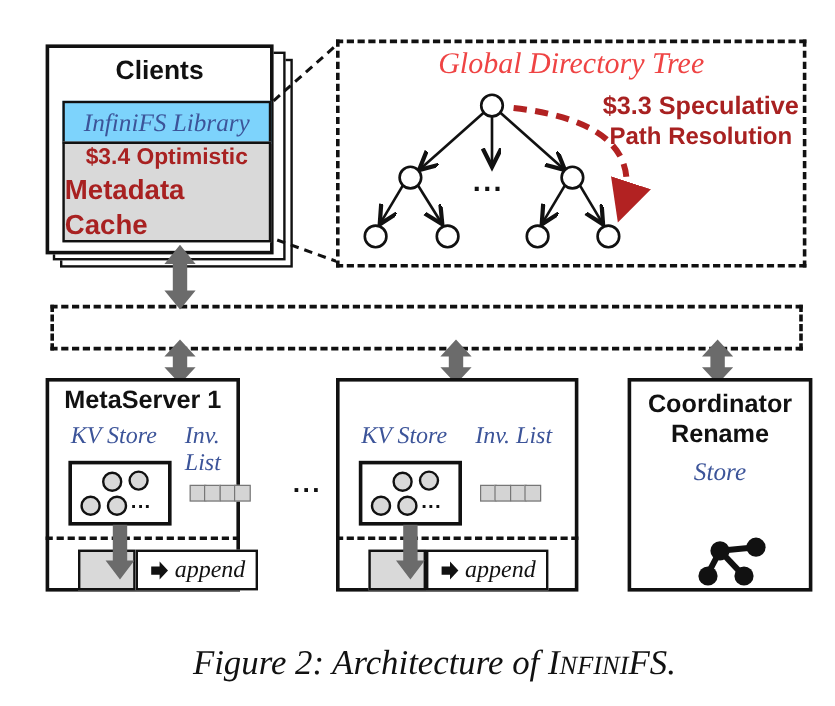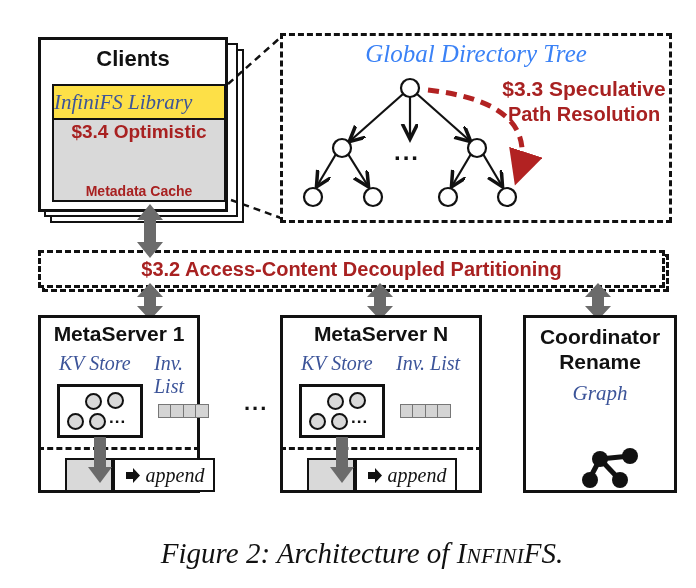--- a/index.html
+++ b/index.html
@@ -23,36 +23,36 @@
 </style>
 </head>
 <body>
 
 <div id="canvas">
 
   <div class="stackback" style="left:50px;top:49px;width:194px;height:174px;"></div>
   <div class="stackback" style="left:44px;top:43px;width:194px;height:174px;"></div>
   <div class="box" style="left:38px;top:37px;width:190px;height:175px;">
     <div class="abs boldtitle center" style="left:0;right:0;top:6px;font-size:22px;">Clients</div>
-    <div class="abs" style="left:11px;right:-1px;top:44px;height:36px;background:#fde047;border:2.5px solid #111;box-sizing:border-box;display:flex;align-items:center;justify-content:flex-start;">
+    <div class="abs" style="left:11px;right:-1px;top:44px;height:36px;background:#7dd3fc;border:2.5px solid #111;box-sizing:border-box;display:flex;align-items:center;justify-content:center;">
       <span class="blue-italic" style="font-size:21px;">InfiniFS Library</span>
     </div>
     <div class="abs" style="left:11px;right:-1px;top:78px;height:84px;background:#D9D9D9;border:2.5px solid #111;box-sizing:border-box;display:flex;flex-direction:column;align-items:center;justify-content:space-between;line-height:1.25;">
       <span class="red-bold" style="font-size:19px;">$3.4 Optimistic</span>
-      <span class="red-bold" style="font-size:14px;">Metadata Cache</span>
+      <span class="red-bold" style="font-size:23px;">Metadata Cache</span>
     </div>
   </div>
 
   <svg class="abs" style="left:0;top:0;" width="696" height="588">
     <line x1="228" y1="84" x2="281" y2="37" stroke="#111" stroke-width="2.5" stroke-dasharray="7 5"></line>
     <line x1="231" y1="200" x2="281" y2="218" stroke="#111" stroke-width="2.5" stroke-dasharray="7 5"></line>
   </svg>
 
   <div class="dashedbox" style="left:280px;top:33px;width:392px;height:190px;">
-    <div class="abs center" style="left:0;right:0;top:4px;font-family:'Liberation Serif',serif;font-style:italic;font-size:25px;color:#3b82f6;">Global Directory Tree</div>
+    <div class="abs center" style="left:0;right:0;top:4px;font-family:'Liberation Serif',serif;font-style:italic;font-size:25px;color:#ef4444;">Global Directory Tree</div>
   </div>
 
   <svg class="abs" style="left:280px;top:33px;" width="392" height="190" viewBox="0 0 392 190">
     <defs>
       <marker id="treeArrow" markerWidth="10" markerHeight="10" refX="6.5" refY="3.5" orient="auto">
         <path d="M0,0 L7,3.5 L0,7" fill="none" stroke="#111" stroke-width="1.6"></path>
       </marker>
       <marker id="redArrow" markerWidth="9" markerHeight="9" refX="5" refY="3.5" orient="auto">
         <path d="M0,0 L7,3.5 L0,7 Z" fill="#B22222"></path>
       </marker>
@@ -76,23 +76,20 @@
     <circle cx="168" cy="164" r="9" fill="#fff" stroke="#111" stroke-width="2.2"></circle>
     <circle cx="227" cy="164" r="9" fill="#fff" stroke="#111" stroke-width="2.2"></circle>
   </svg>
   <div class="abs" style="left:394px;top:138px;font-weight:700;font-size:24px;letter-spacing:2px;">...</div>
   <div class="abs center" style="left:498px;top:76px;width:172px;line-height:1.25;">
     <span class="red-bold" style="font-size:21px;display:block;">$3.3 Speculative</span>
     <span class="red-bold" style="font-size:20px;display:block;">Path Resolution</span>
   </div>
 
   <div class="dashedbox" style="left:42px;top:254px;width:627px;height:38px;"></div>
-  <div class="dashedbox" style="left:38px;top:250px;width:627px;height:38px;display:flex;align-items:center;justify-content:center;">
-    <span class="red-bold" style="font-size:20px;">$3.2 Access-Content Decoupled Partitioning</span>
-  </div>
 
   <svg class="abs" style="left:0;top:0;pointer-events:none;" width="696" height="588">
     <polygon points="150,204 163,220 156,220 156,242 163,242 150,258 137,242 144,242 144,220 137,220" fill="#6B6B6B"></polygon>
     <polygon points="150,283 163,297 156,297 156,306 163,306 150,320 137,306 144,306 144,297 137,297" fill="#6B6B6B"></polygon>
     <polygon points="380,283 393,297 386,297 386,306 393,306 380,320 367,306 374,306 374,297 367,297" fill="#6B6B6B"></polygon>
     <polygon points="598,283 611,297 604,297 604,306 611,306 598,320 585,306 592,306 592,297 585,297" fill="#6B6B6B"></polygon>
   </svg>
 
   <div class="box" style="left:38px;top:315px;width:162px;height:178px;">
     <div class="abs boldtitle center" style="left:0;right:0;top:4px;">MetaServer 1</div>
@@ -120,21 +117,20 @@
       <span style="font-family:'Liberation Serif',serif;font-style:italic;font-size:20px;">append</span>
     </div>
     <svg class="abs" style="left:40px;top:119px;" width="40" height="50" viewBox="0 0 40 50">
       <polygon points="13,0 25,0 25,30 31,30 19,46 7,30 13,30" fill="#6B6B6B"></polygon>
     </svg>
   </div>
 
   <div class="abs" style="left:244px;top:390px;font-weight:700;font-size:22px;letter-spacing:2px;">...</div>
 
   <div class="box" style="left:280px;top:315px;width:202px;height:178px;">
-    <div class="abs boldtitle center" style="left:0;right:0;top:4px;">MetaServer N</div>
     <span class="abs blue-italic" style="left:18px;top:34px;font-size:20px;">KV Store</span>
     <span class="abs blue-italic" style="left:113px;top:34px;font-size:20px;">Inv. List</span>
     <div class="abs" style="left:16px;top:66px;width:86px;height:54px;border:3px solid #111;background:#fff;box-sizing:border-box;">
       <div class="kv-circle" style="left:25px;top:6px;"></div>
       <div class="kv-circle" style="left:47px;top:5px;"></div>
       <div class="kv-circle" style="left:7px;top:26px;"></div>
       <div class="kv-circle" style="left:29px;top:26px;"></div>
       <span class="abs" style="left:49px;top:21px;font-weight:700;font-size:17px;letter-spacing:1px;">...</span>
     </div>
     <div class="abs" style="left:118px;top:86px;display:flex;">
@@ -155,21 +151,21 @@
       <polygon points="13,0 25,0 25,30 31,30 19,46 7,30 13,30" fill="#6B6B6B"></polygon>
     </svg>
   </div>
 
   <div class="box" style="left:523px;top:315px;width:154px;height:178px;">
     <div class="abs center" style="left:0;right:0;top:6px;line-height:1.2;">
       <span class="boldtitle" style="display:block;">Coordinator</span>
       <span class="boldtitle" style="display:block;">Rename</span>
     </div>
     <div class="abs center" style="left:0;right:0;top:62px;line-height:1.25;">
-      <span class="blue-italic" style="display:block;font-size:21px;">Graph</span>
+      <span class="blue-italic" style="display:block;font-size:21px;">Store</span>
     </div>
     <svg class="abs" style="left:32px;top:123px;" width="90" height="50" viewBox="0 0 90 50">
       <line x1="42" y1="18" x2="72" y2="15" stroke="#111" stroke-width="5"></line>
       <line x1="42" y1="18" x2="32" y2="37" stroke="#111" stroke-width="5"></line>
       <line x1="42" y1="18" x2="60" y2="37" stroke="#111" stroke-width="5"></line>
       <circle cx="42" cy="18" r="8" fill="#111"></circle>
       <circle cx="72" cy="15" r="8" fill="#111"></circle>
       <circle cx="32" cy="39" r="8" fill="#111"></circle>
       <circle cx="62" cy="39" r="8" fill="#111"></circle>
     </svg>

